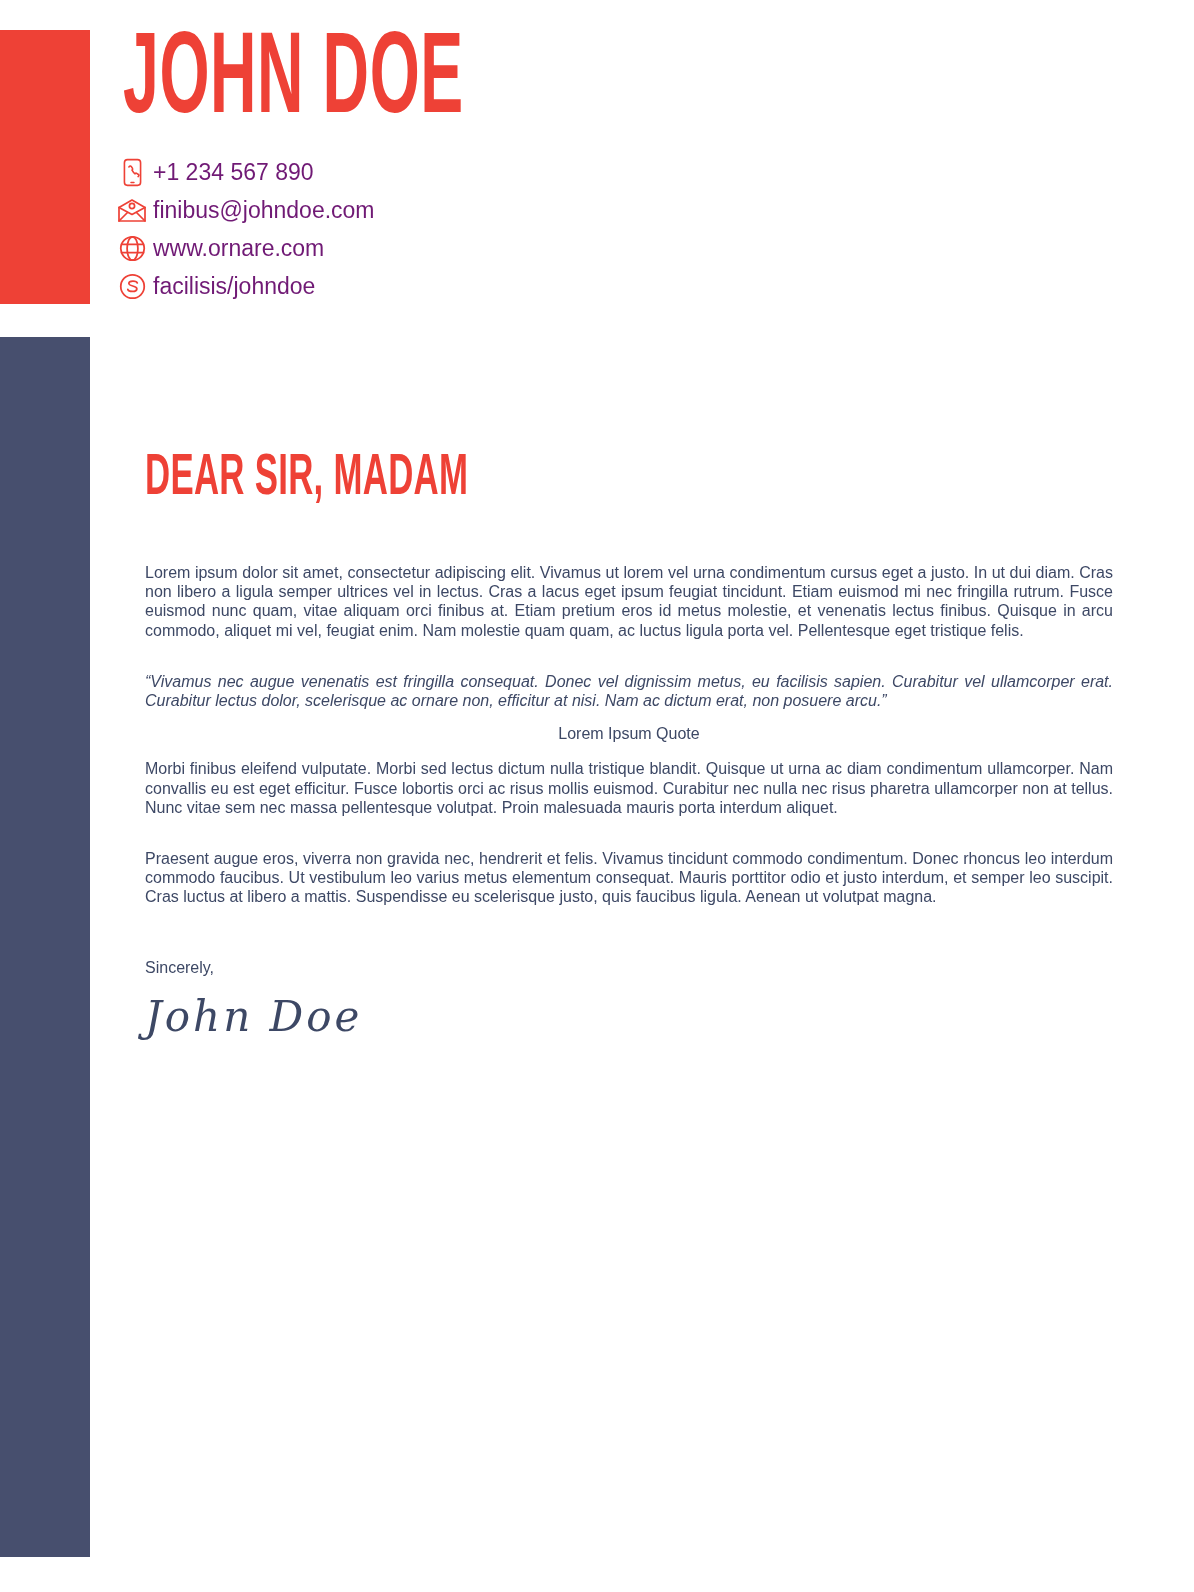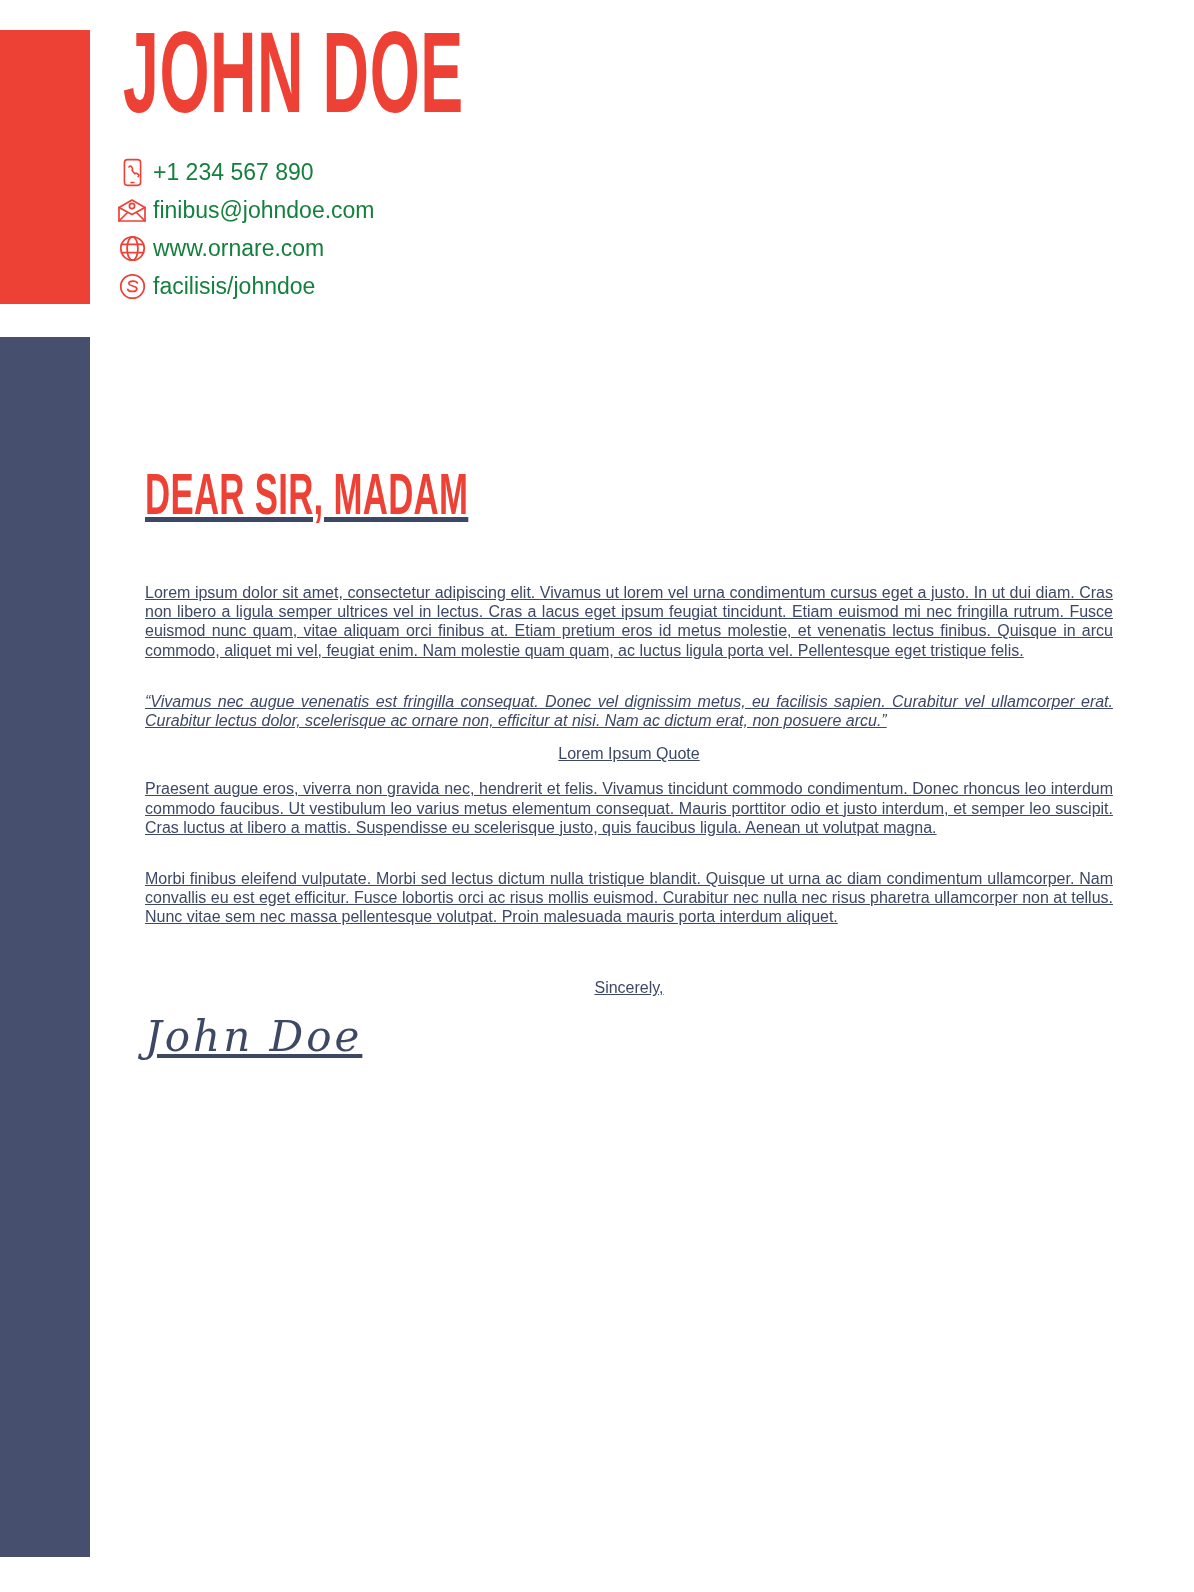--- a/index.html
+++ b/index.html
@@ -40,27 +40,26 @@
     display: flex; align-items: center;
     height: 30px; margin-bottom: 8px;
   }
   .contact .ic {
     width: 32px; display: flex; justify-content: center; align-items: center;
     flex: 0 0 32px;
   }
   .contact .ic svg { display: block; }
   .contact .ctext {
     margin-left: 5px;
-    font-size: 23px; color: #15803d;
+    font-size: 23px; color: #701a75;
   }
   .letter {
-    position: absolute; left: 145px; top: 466px;
+    position: absolute; left: 145px; top: 446px;
     width: 968px;
     color: #3d4865;
-    text-decoration: underline;
   }
   .letter h2 {
     margin: 0 0 60px 0;
     font-size: 57px; line-height: 1;
     font-weight: 700;
     color: #ee4136;
     letter-spacing: 0.5px;
     transform: scaleX(0.61);
     transform-origin: 0 0;
     white-space: nowrap;
@@ -73,21 +72,21 @@
   .letter p.quote {
     margin-bottom: 0;
     font-style: italic;
   }
   .letter p.attribution {
     margin: 14px 0 16px 0;
     text-align: center;
   }
   .letter p.valediction {
     margin: 52px 0 14px 0;
-    text-align: center;
+    text-align: left;
   }
   .signature {
     margin-top: 8px;
     font-family: "DejaVu Serif", serif;
     font-style: italic;
     font-size: 42px;
     letter-spacing: 3px;
     color: #3d4865;
   }
   .icon-stroke { fill: none; stroke: #ee4136; stroke-width: 1.7; stroke-linecap: round; stroke-linejoin: round; }
@@ -144,17 +143,17 @@
       <span class="ctext">facilisis/johndoe</span>
     </li>
   </ul>
 </header>
 
 <main class="letter">
   <h2>DEAR SIR, MADAM</h2>
   <p>Lorem ipsum dolor sit amet, consectetur adipiscing elit. Vivamus ut lorem vel urna condimentum cursus eget a justo. In ut dui diam. Cras non libero a ligula semper ultrices vel in lectus. Cras a lacus eget ipsum feugiat tincidunt. Etiam euismod mi nec fringilla rutrum. Fusce euismod nunc quam, vitae aliquam orci finibus at. Etiam pretium eros id metus molestie, et venenatis lectus finibus. Quisque in arcu commodo, aliquet mi vel, feugiat enim. Nam molestie quam quam, ac luctus ligula porta vel. Pellentesque eget tristique felis.</p>
   <p class="quote">“Vivamus nec augue venenatis est fringilla consequat. Donec vel dignissim metus, eu facilisis sapien. Curabitur vel ullamcorper erat. Curabitur lectus dolor, scelerisque ac ornare non, efficitur at nisi. Nam ac dictum erat, non posuere arcu.”</p>
   <p class="attribution">Lorem Ipsum Quote</p>
+  <p>Morbi finibus eleifend vulputate. Morbi sed lectus dictum nulla tristique blandit. Quisque ut urna ac diam condimentum ullamcorper. Nam convallis eu est eget efficitur. Fusce lobortis orci ac risus mollis euismod. Curabitur nec nulla nec risus pharetra ullamcorper non at tellus. Nunc vitae sem nec massa pellentesque volutpat. Proin malesuada mauris porta interdum aliquet.</p>
   <p>Praesent augue eros, viverra non gravida nec, hendrerit et felis. Vivamus tincidunt commodo condimentum. Donec rhoncus leo interdum commodo faucibus. Ut vestibulum leo varius metus elementum consequat. Mauris porttitor odio et justo interdum, et semper leo suscipit. Cras luctus at libero a mattis. Suspendisse eu scelerisque justo, quis faucibus ligula. Aenean ut volutpat magna.</p>
-  <p>Morbi finibus eleifend vulputate. Morbi sed lectus dictum nulla tristique blandit. Quisque ut urna ac diam condimentum ullamcorper. Nam convallis eu est eget efficitur. Fusce lobortis orci ac risus mollis euismod. Curabitur nec nulla nec risus pharetra ullamcorper non at tellus. Nunc vitae sem nec massa pellentesque volutpat. Proin malesuada mauris porta interdum aliquet.</p>
   <p class="valediction">Sincerely,</p>
   <div class="signature">John Doe</div>
 </main>
 
 </body></html>

